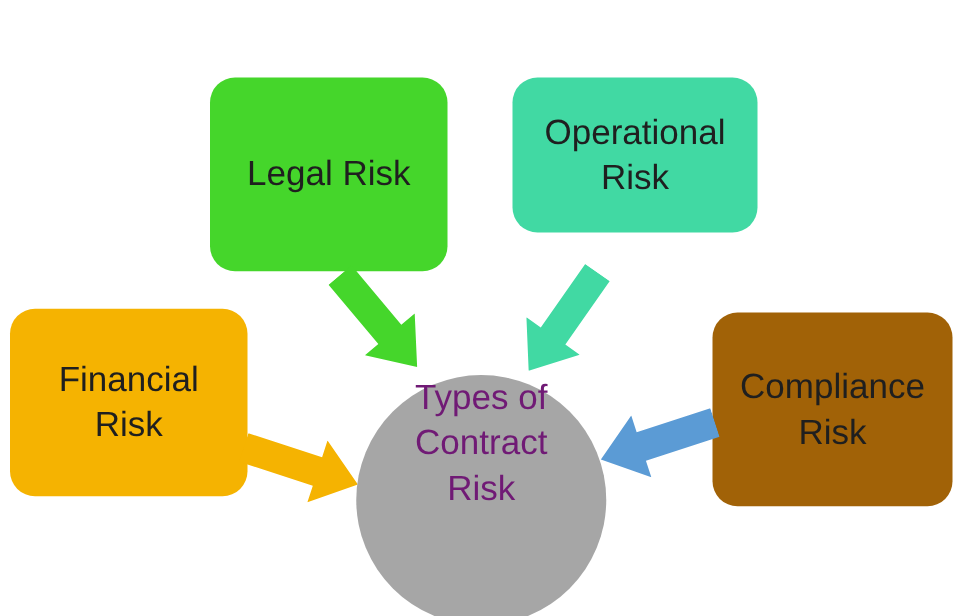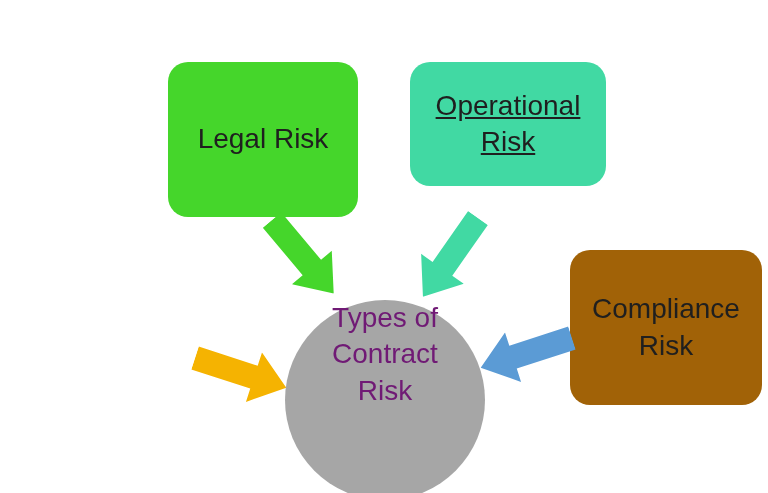--- a/index.html
+++ b/index.html
@@ -19,21 +19,21 @@
     align-items: center;
     justify-content: center;
     text-align: center;
     font-size: 28px;
     line-height: 1.3;
     color: #1f1f1f;
     padding: 0 18px;
     box-sizing: border-box;
   }
   .box-legal        { left: 168px; top: 30px;  width: 190px; height: 155px; }
-  .box-operational  { left: 410px; top: 30px;  width: 196px; height: 124px; text-decoration: underline; }
+  .box-operational  { left: 410px; top: 30px;  width: 196px; height: 124px; }
   .box-financial    { left: 8px;   top: 215px; width: 190px; height: 150px; }
   .box-compliance   { left: 570px; top: 218px; width: 192px; height: 155px; }
   .center-circle {
     position: absolute;
     left: 285px; top: 268px;
     width: 200px; height: 200px;
     border-radius: 50%;
     display: flex;
     align-items: flex-start;
     justify-content: center;
@@ -62,20 +62,23 @@
 <div class="canvas">
 
   <div class="box box-legal" style="background-color: rgb(69, 214, 43);">
     <span>Legal Risk</span>
   </div>
 
   <div class="box box-operational" style="background-color: rgb(65, 217, 163);">
     <span>Operational Risk</span>
   </div>
 
+  <div class="box box-financial" style="background-color: rgb(245, 179, 1);">
+    <span>Financial Risk</span>
+  </div>
 
   <div class="box box-compliance" style="background-color: #a16207;">
     <span>Compliance Risk</span>
   </div>
 
   <div class="arrow arrow-financial">
     <svg viewBox="0 0 96 52" width="96" height="52">
       <polygon points="0,14 62,14 62,0 96,26 62,52 62,38 0,38" fill="#F5B301"></polygon>
     </svg>
   </div>

